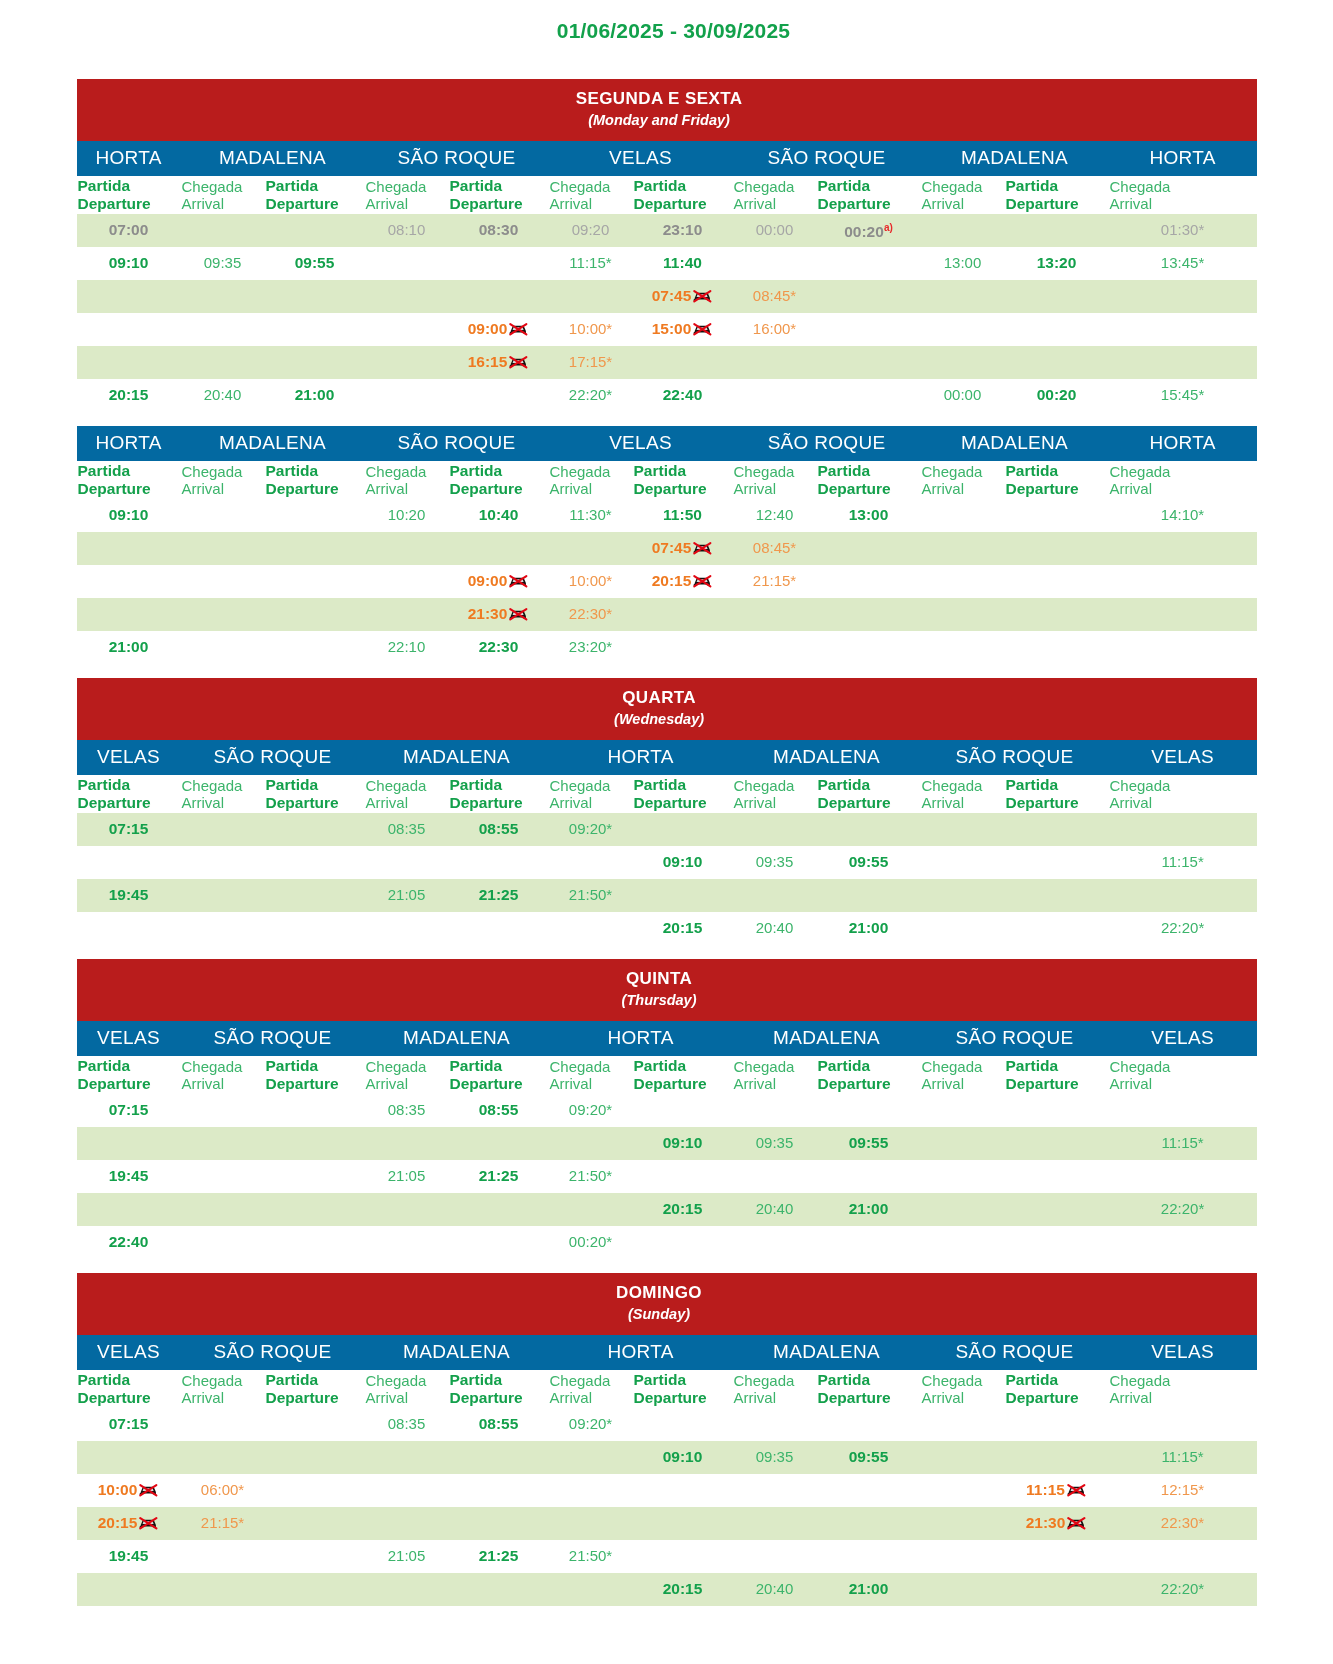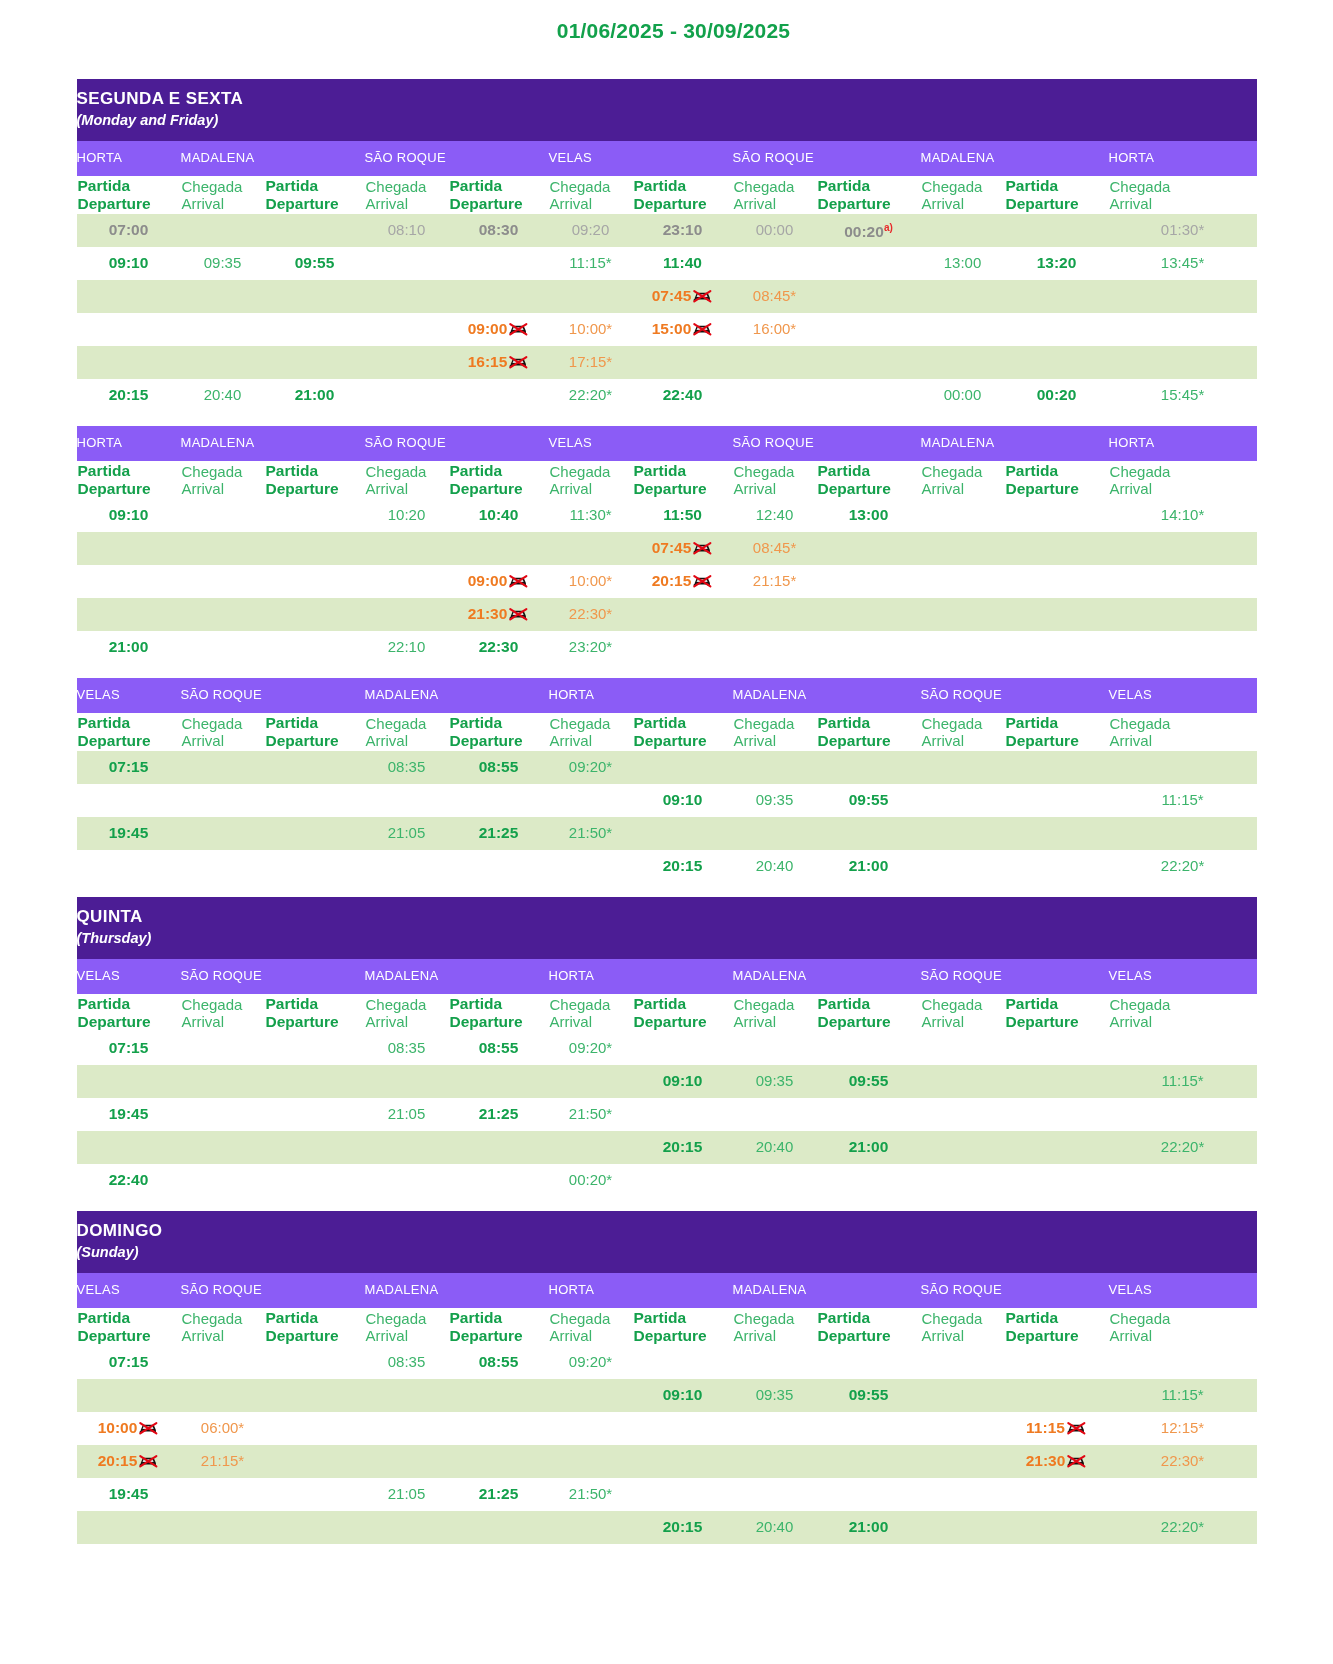--- a/index.html
+++ b/index.html
@@ -40,44 +40,45 @@
   col.c5 {width:100px;}
   col.c6 {width:84px;}
   col.c7 {width:100px;}
   col.c8 {width:84px;}
   col.c9 {width:104px;}
   col.c10{width:84px;}
   col.c11{width:104px;}
   col.c12{width:148px;}
 
   .day-head td{
-    background:#4c1d95;
+    background:#b91c1c;
     color:#ffffff;
+    text-align:center;
     padding:9px 15px 11px 0;
   }
   .day-head .dn{
     display:block;
     font-size:17px;
     font-weight:bold;
     letter-spacing:.4px;
     line-height:22px;
   }
   .day-head .de{
     display:block;
     font-size:14.5px;
     font-style:italic;
     font-weight:bold;
     line-height:20px;
   }
 
   .port-head td{
-    background:#8b5cf6;
+    background:#0369a1;
     color:#ffffff;
-    text-align:left;
-    font-size:13px;
+    text-align:center;
+    font-size:19px;
     font-weight:normal;
     letter-spacing:.3px;
     padding:6px 0 7px 0;
     line-height:22px;
   }
   .sub-head .pt{ display:block; }
   .sub-head .en{ display:block; }
   .sub-head.dep .pt,.sub-head.dep .en{ font-weight:bold; }
 
   tr.row td{
@@ -499,20 +500,26 @@
           <col class="c5">
           <col class="c6">
           <col class="c7">
           <col class="c8">
           <col class="c9">
           <col class="c10">
           <col class="c11">
           <col class="c12">
         </colgroup>
         <tbody>
+          <tr class="day-head">
+            <td colspan="12">
+              <span class="dn">QUARTA</span>
+              <span class="de">(Wednesday)</span>
+            </td>
+          </tr>
           <tr class="port-head">
             <td colspan="1">VELAS</td>
             <td colspan="2">SÃO ROQUE</td>
             <td colspan="2">MADALENA</td>
             <td colspan="2">HORTA</td>
             <td colspan="2">MADALENA</td>
             <td colspan="2">SÃO ROQUE</td>
             <td colspan="1">VELAS</td>
           </tr>
           <tr>

